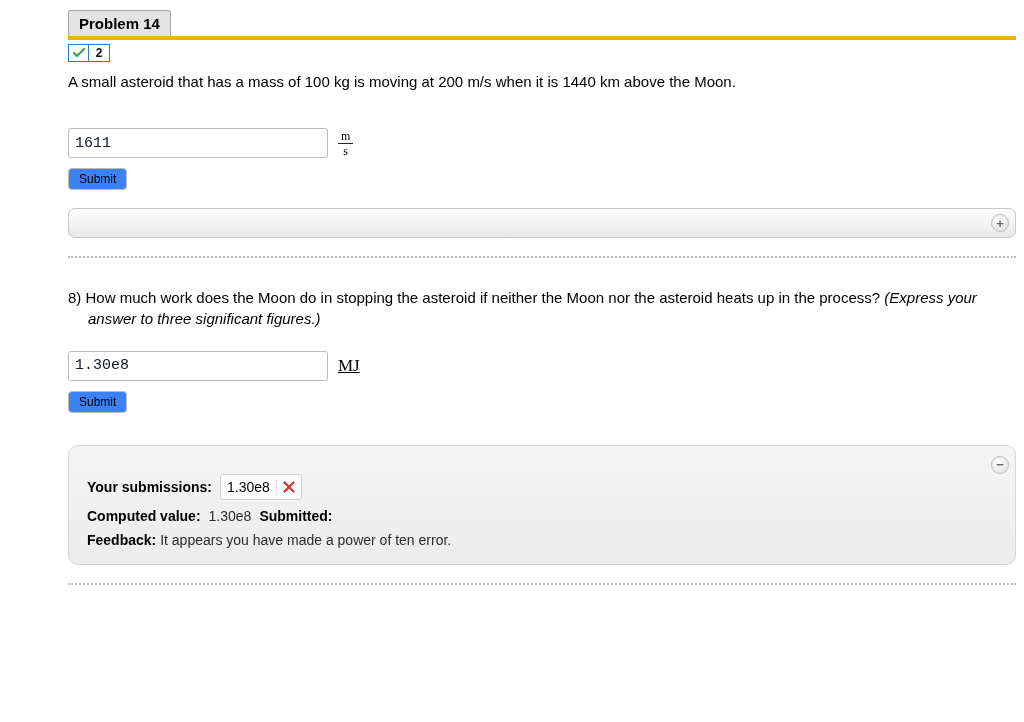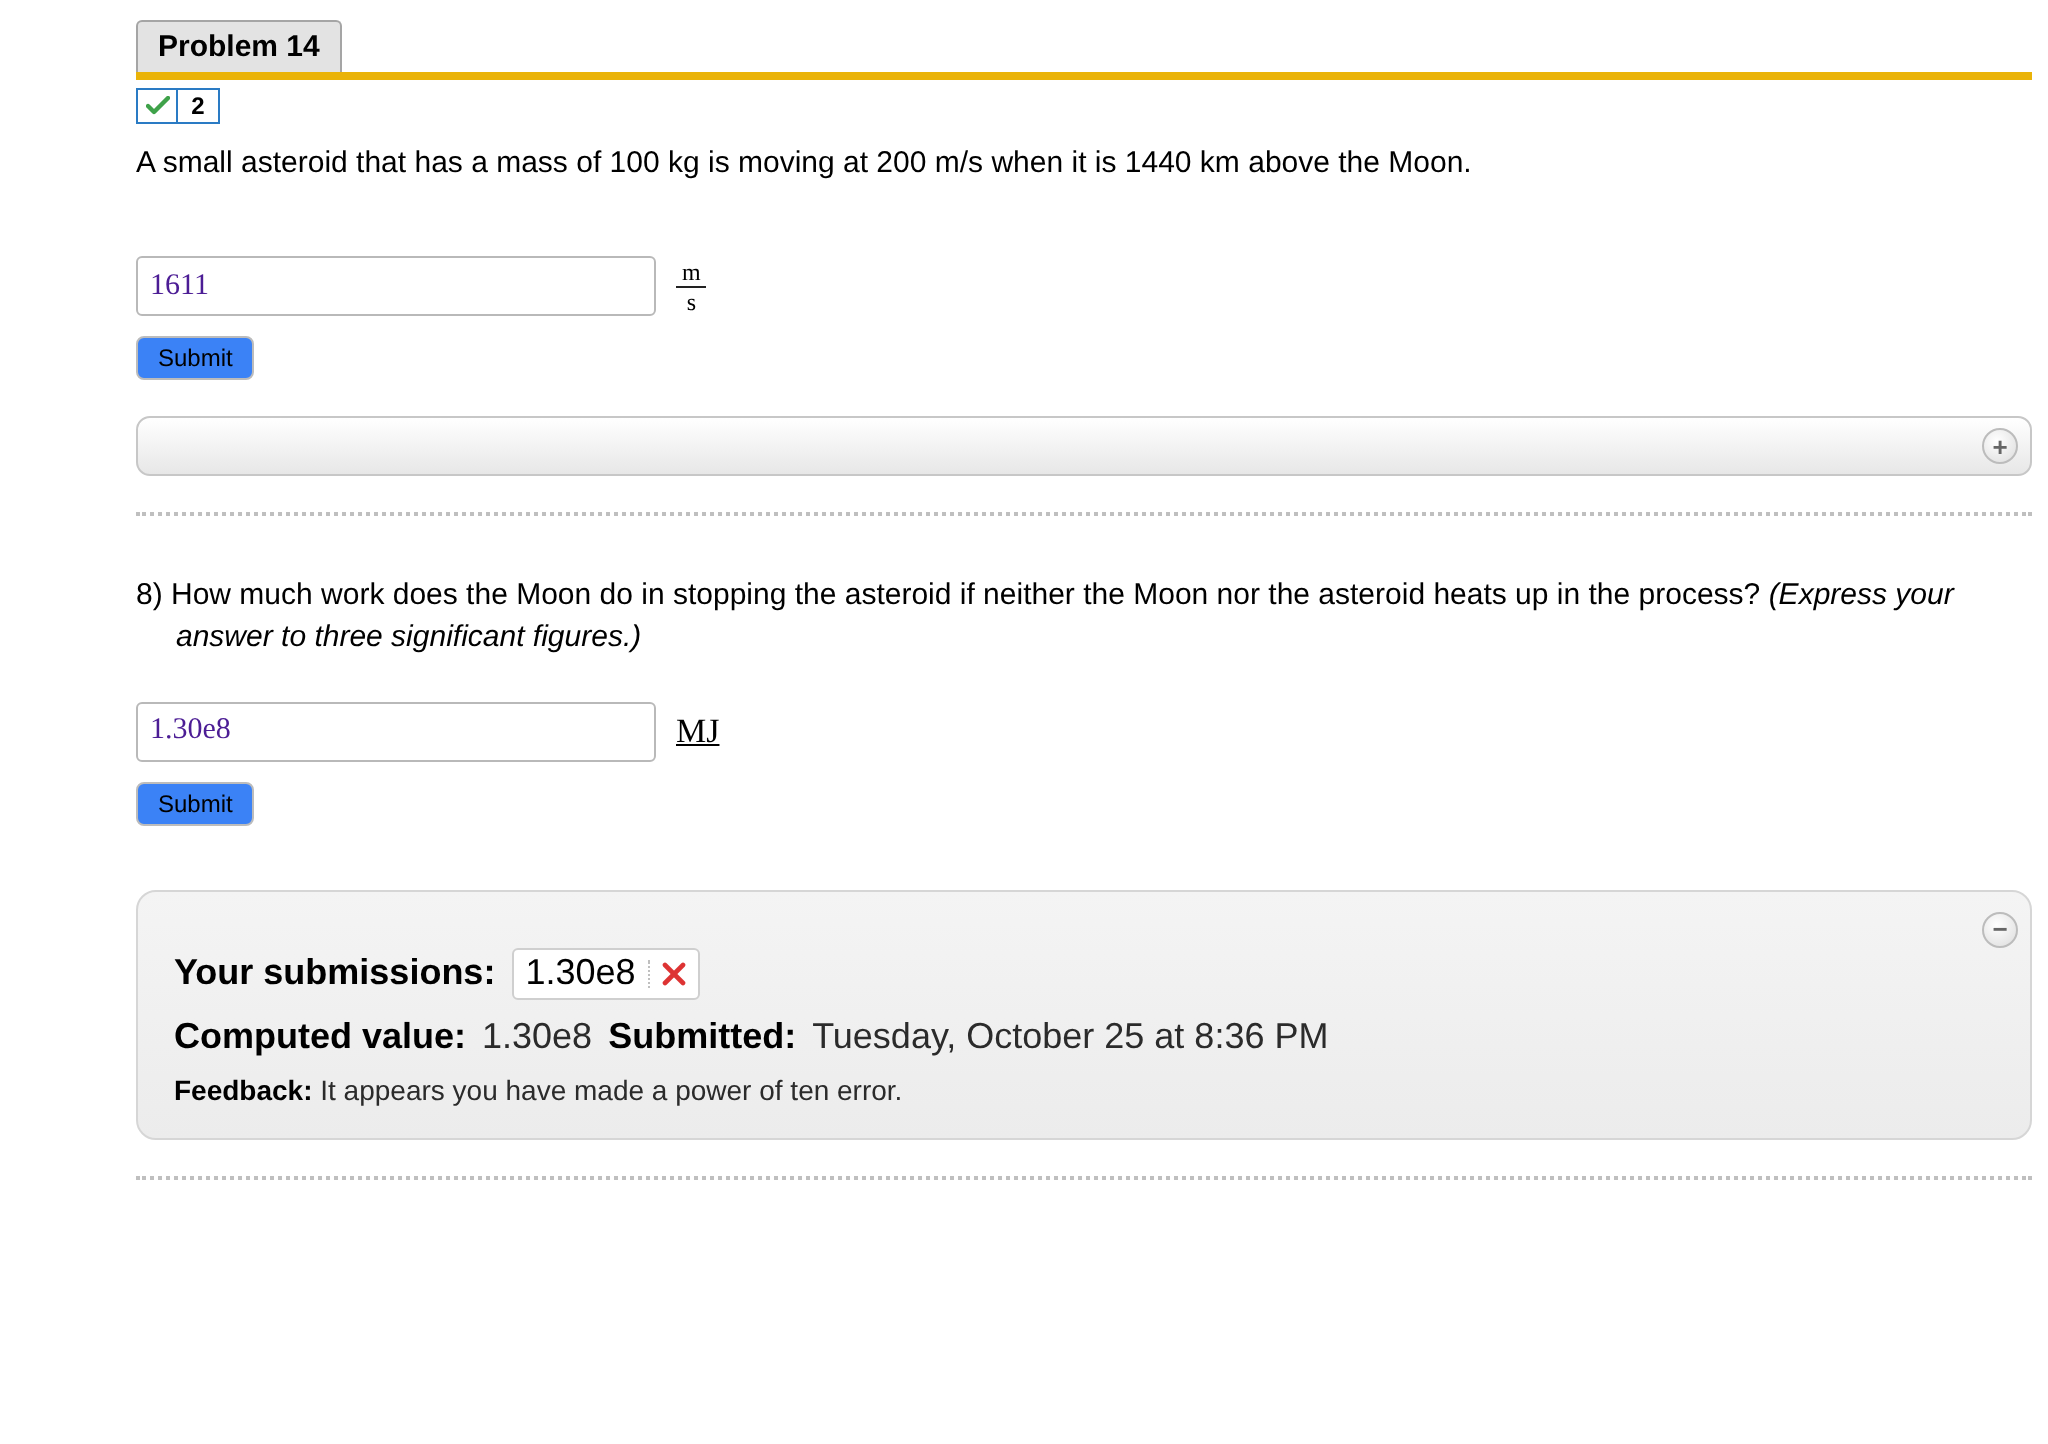--- a/index.html
+++ b/index.html
@@ -40,22 +40,22 @@
   .intro { font-size: 15px; margin-bottom: 36px; line-height: 1.35; }
   .question { margin-bottom: 18px; }
   .qtext { font-size: 15px; line-height: 1.35; padding-left: 0; text-indent: -20px; margin-left: 20px; margin-bottom: 22px; }
   .answer-row { display: flex; align-items: center; gap: 10px; margin-bottom: 10px; }
   .answer-input {
     width: 260px; height: 30px;
     border: 1px solid #b9b9b9;
     border-radius: 3px;
     padding: 0 6px;
     font-size: 15px;
-    font-family: Liberation Serif, serif;
-    color: #4c1d95; background: #fff;
+    font-family: Liberation Mono, monospace;
+    color: #0f172a; background: #fff;
   }
   .unit-frac {
     display: flex; flex-direction: column; align-items: center;
     font-family: Georgia, 'Times New Roman', serif;
     font-size: 12px; line-height: 1;
   }
   .unit-frac .num { border-bottom: 1px solid #222; padding: 0 3px 1px; }
   .unit-frac .den { padding-top: 1px; }
   .unit-plain { font-family: Georgia, 'Times New Roman', serif; font-size: 17px; text-decoration: underline; }
   .submit-btn {
@@ -87,21 +87,21 @@
   .finalsep { border-top: 2px dotted #bfbfbf; margin: 12px 0 0 0; height: 0; }
   .feedback-panel {
     position: relative;
     border: 1px solid #d6d6d6;
     border-radius: 10px;
     background: linear-gradient(#f4f4f4, #ececec);
     padding: 28px 18px 16px 18px;
     margin-top: 14px;
   }
   .feedback-panel .round-ctl { top: 10px; transform: none; }
-  .fb-line { font-size: 18px; margin-bottom: 8px; display: flex; align-items: center; flex-wrap: wrap; gap: 8px; }
+  .fb-line { font-size: 14px; margin-bottom: 8px; display: flex; align-items: center; flex-wrap: wrap; gap: 8px; }
   .fb-label { font-weight: bold; }
   .submission-chip {
     display: inline-flex; align-items: center; gap: 6px;
     height: 26px; padding: 0 6px;
     border: 1px solid #cfcfcf; background: #fff;
     border-radius: 3px;
   }
   .chip-sep { width: 0; height: 14px; border-left: 1px dotted #bfbfbf; }
   .inline-plain { color: #2b2b2b; font-weight: normal; }
   .submitted-lbl { font-weight: bold; }
@@ -165,21 +165,20 @@
           <line x1="1.5" y1="1.5" x2="10.5" y2="10.5" stroke="#d33" stroke-width="2.3" stroke-linecap="round"></line>
           <line x1="10.5" y1="1.5" x2="1.5" y2="10.5" stroke="#d33" stroke-width="2.3" stroke-linecap="round"></line>
         </svg>
       </span>
     </div>
 
     <div class="fb-line">
       <span class="fb-label">Computed value:</span>
       <span class="inline-plain">1.30e8</span>
       <span class="submitted-lbl">Submitted:</span>
-      <span class="inline-plain">Tuesday, October 25 at 8:36 PM</span>
     </div>
 
     <div class="fb-text">
       <span class="fb-label">Feedback:</span>
       <span class="inline-plain">It appears you have made a power of ten error.</span>
     </div>
   </div>
 </div>
 <div class="finalsep"></div>
 

